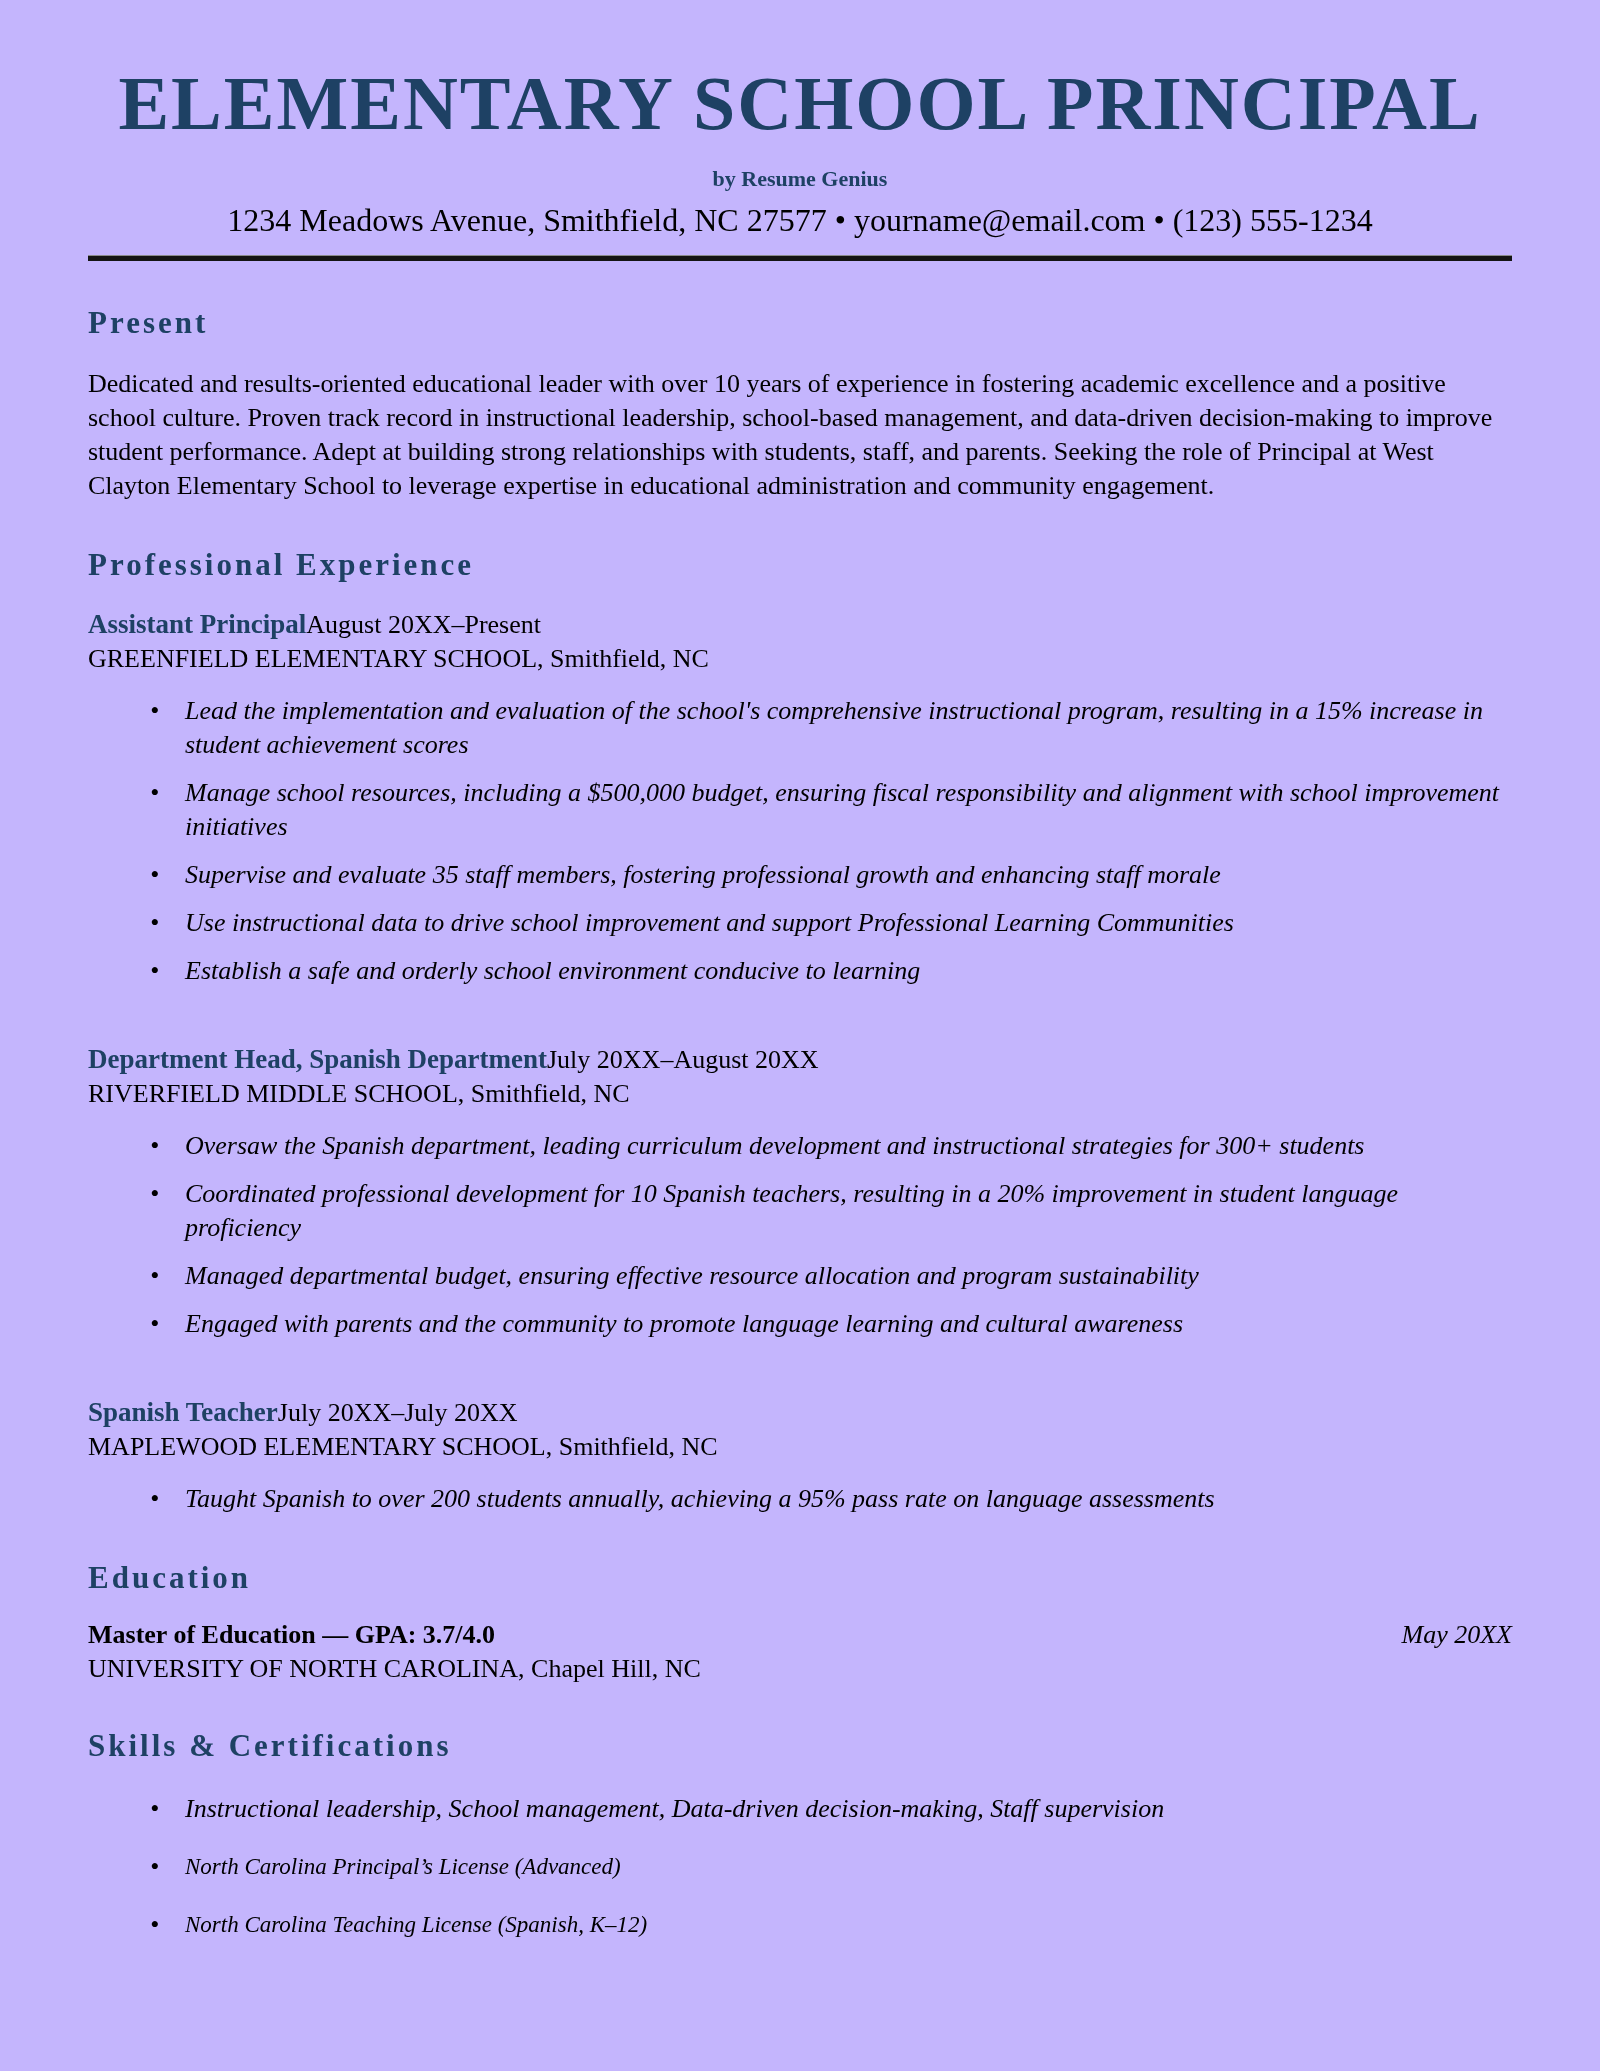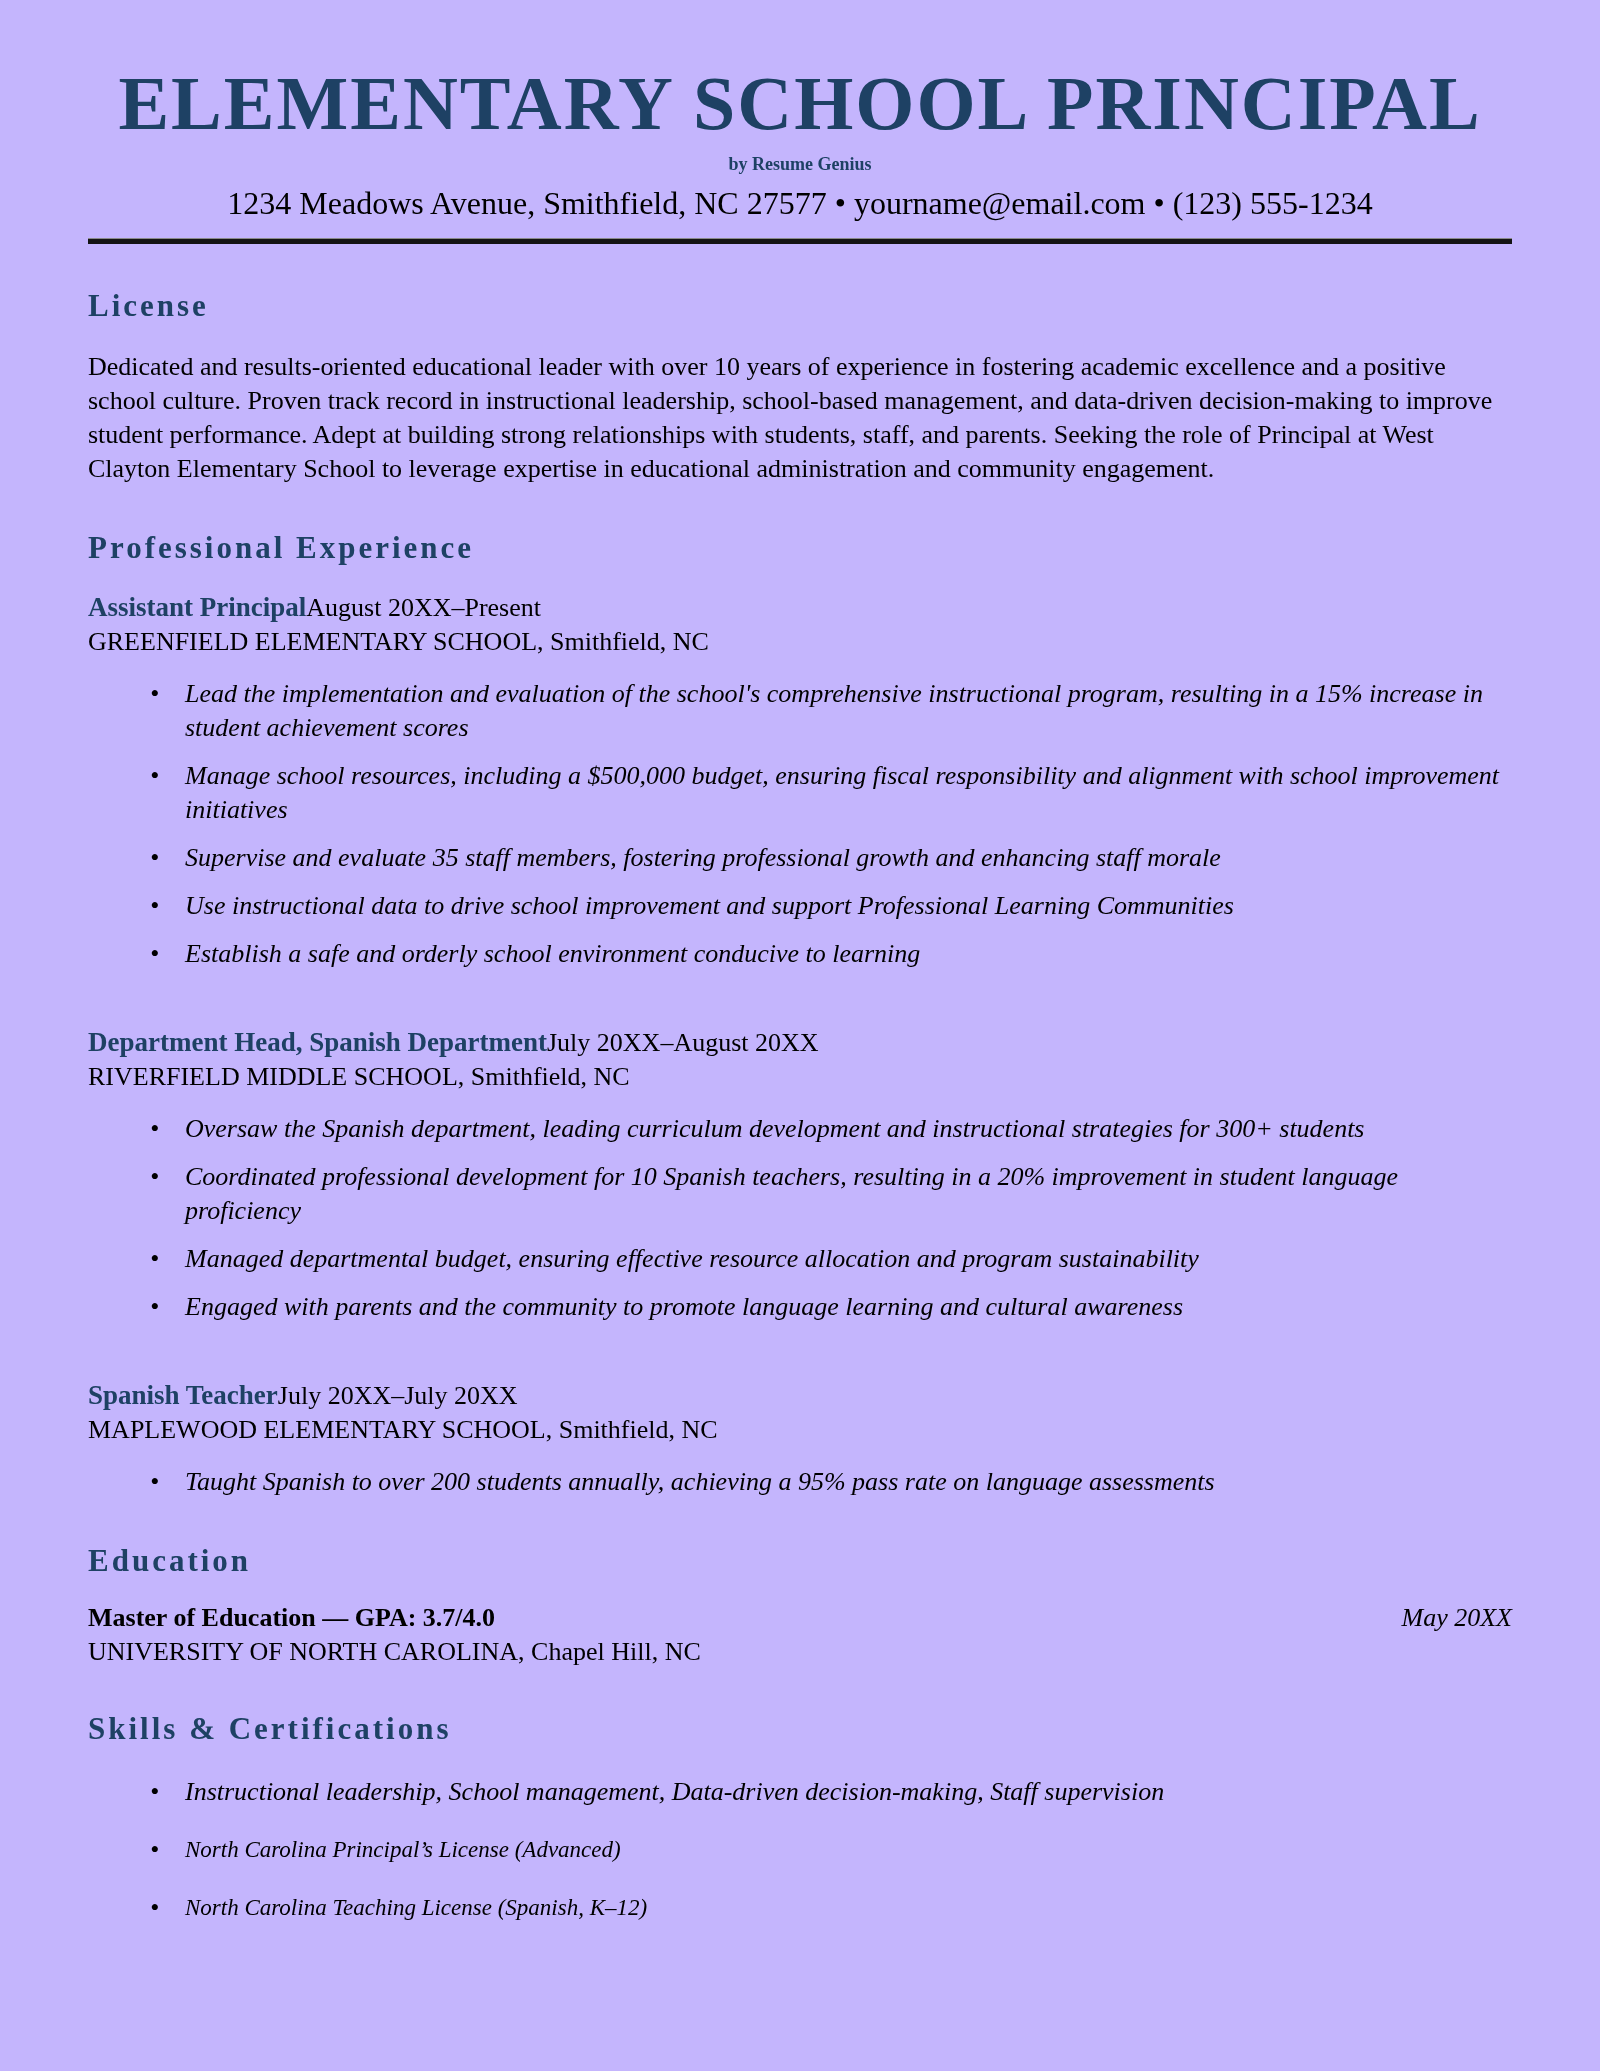--- a/index.html
+++ b/index.html
@@ -18,22 +18,22 @@
   .rheader { text-align: center; }
   .rtitle {
     font-size: 76px;
     font-weight: bold;
     letter-spacing: 2px;
     color: #1e4164;
     line-height: 1.05;
     white-space: nowrap;
   }
   .byline {
-    margin-top: 10px;
-    font-size: 18px;
+    margin-top: 22px;
+    font-size: 22px;
     font-weight: bold;
     color: #1e4164;
   }
   .contact {
     margin-top: 10px;
     font-size: 32px;
     color: #000;
   }
   .rule {
     margin-top: 16px;
@@ -127,21 +127,21 @@
 <div class="page">
 
   <header class="rheader">
     <h1 class="rtitle">ELEMENTARY SCHOOL PRINCIPAL</h1>
     <div class="byline">by Resume Genius</div>
     <div class="contact">1234 Meadows Avenue, Smithfield, NC 27577  •  yourname@email.com  •  (123) 555-1234</div>
     <div class="rule"></div>
   </header>
 
   <section class="sec-gap">
-    <h2 class="sec-heading">License</h2>
+    <h2 class="sec-heading">Present</h2>
     <p class="summary-text">Dedicated and results-oriented educational leader with over 10 years of experience in fostering academic excellence and a positive school culture. Proven track record in instructional leadership, school-based management, and data-driven decision-making to improve student performance. Adept at building strong relationships with students, staff, and parents. Seeking the role of Principal at West Clayton Elementary School to leverage expertise in educational administration and community engagement.</p>
   </section>
 
   <section class="sec-gap">
     <h2 class="sec-heading">Professional Experience</h2>
 
     <article class="job">
       <div class="job-head">
         <span class="job-title">Assistant Principal</span>
         <span class="job-date">August 20XX–Present</span>

